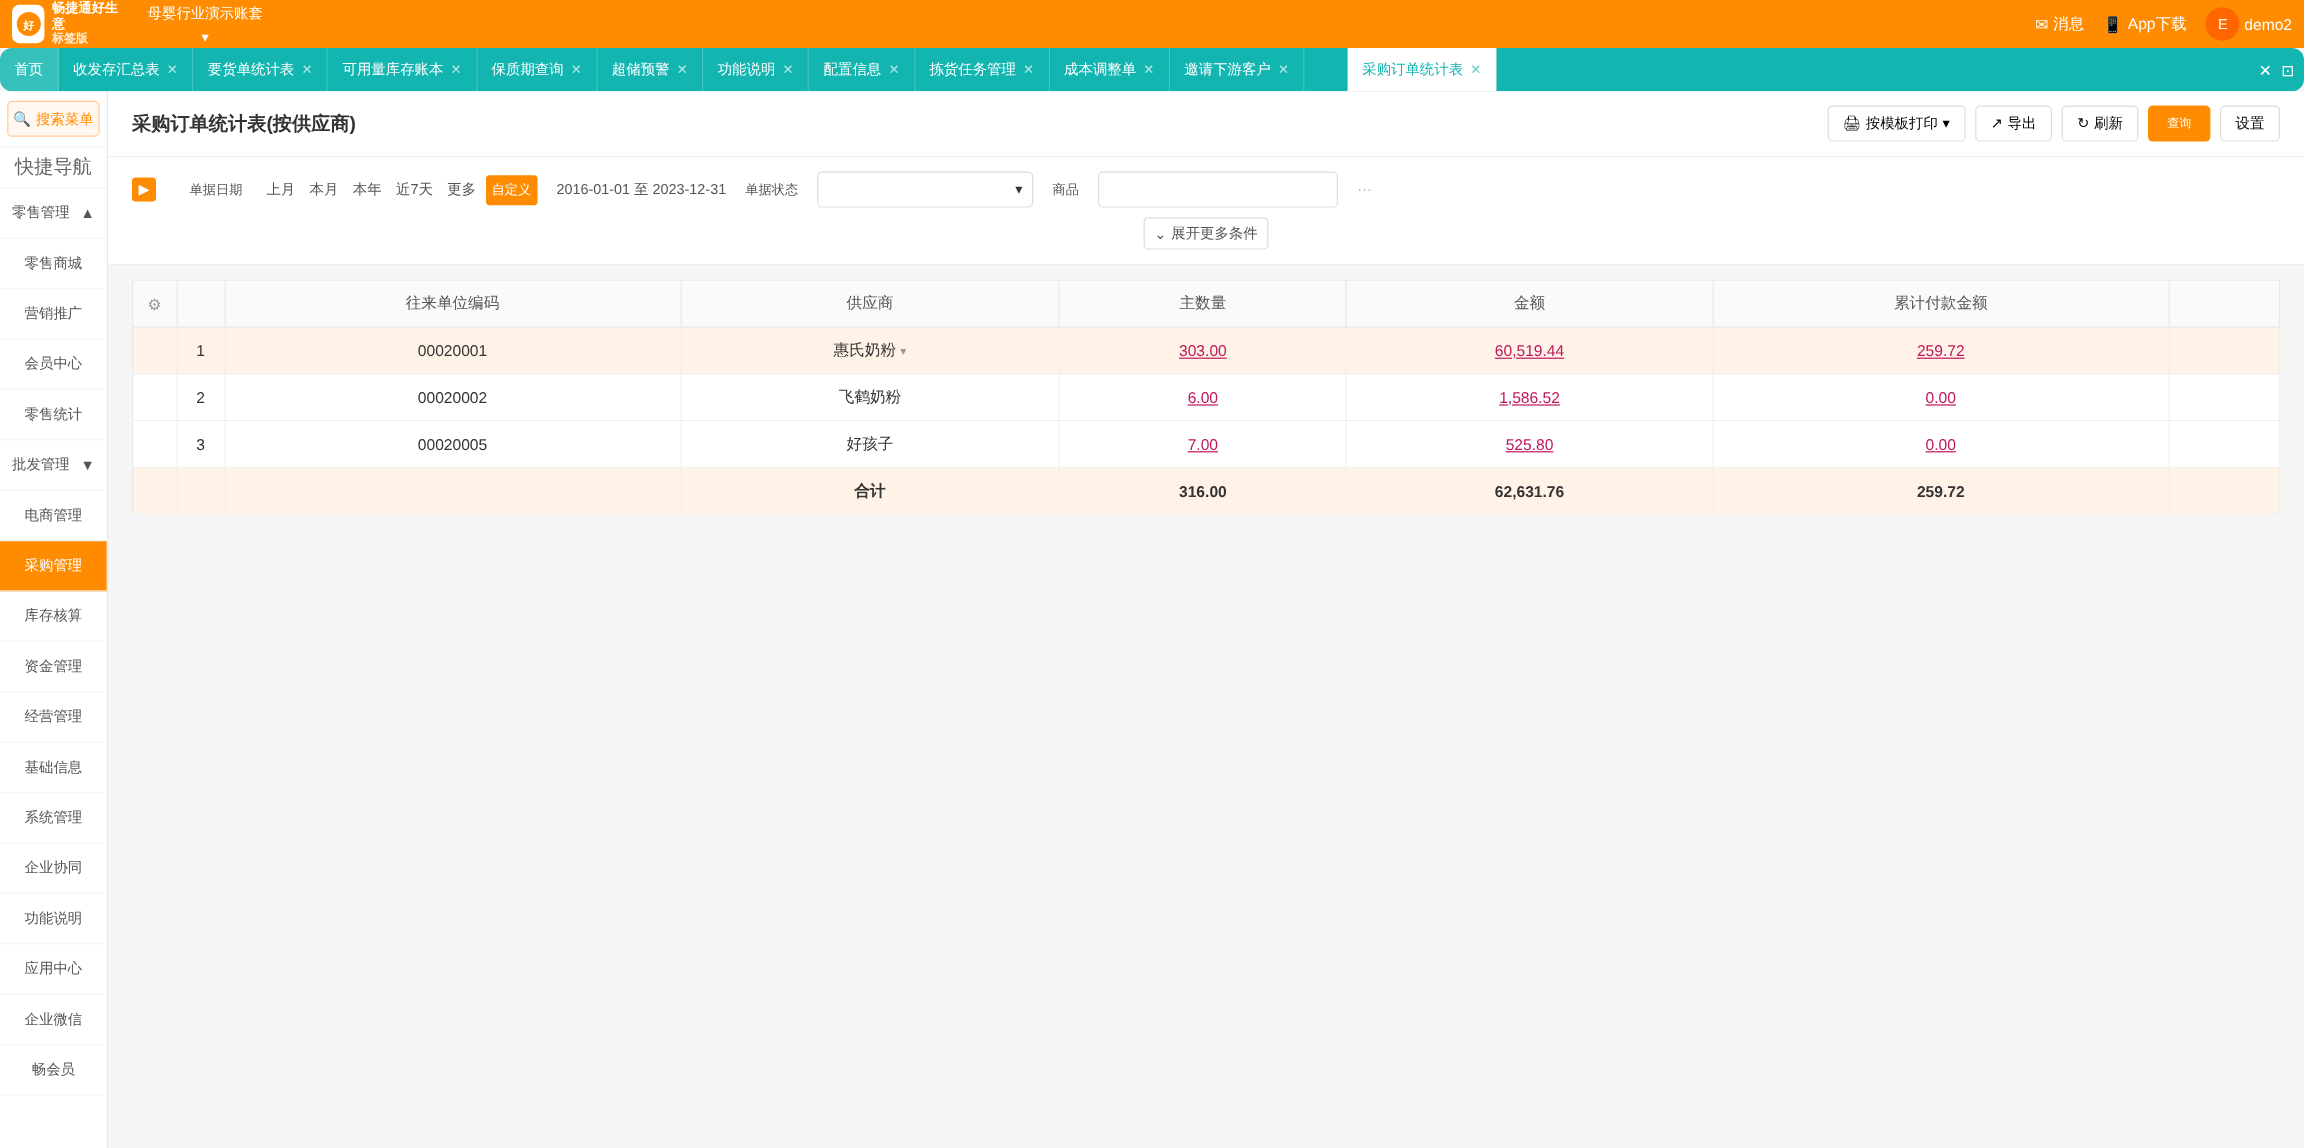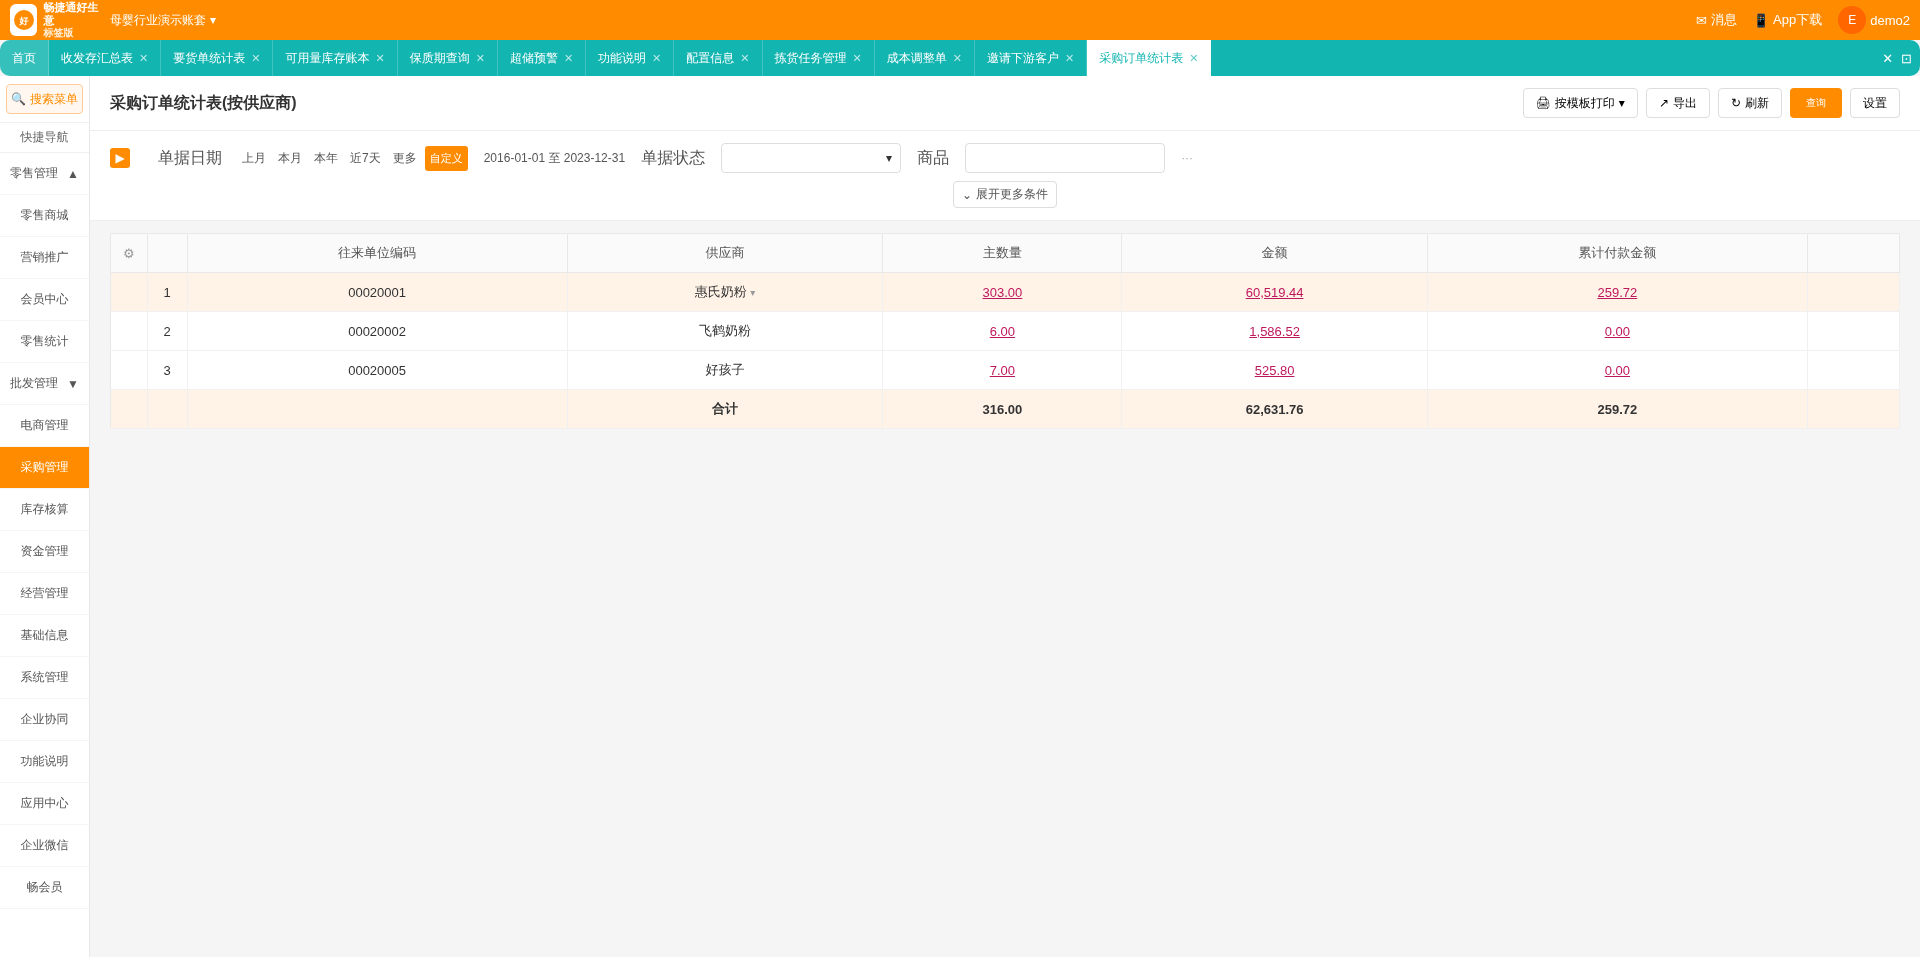--- a/index.html
+++ b/index.html
@@ -4,60 +4,60 @@
   <style>
     * { box-sizing: border-box; margin: 0; padding: 0; }
     body { font-family: 'Microsoft YaHei', Arial, sans-serif; font-size: 13px; color: #333; background: #f5f5f5; display: flex; flex-direction: column; height: 957px; overflow: hidden; }
 
     
     .top-bar { height: 40px; background: #ff8c00; display: flex; align-items: center; padding: 0 10px; flex-shrink: 0; }
     .logo-area { display: flex; align-items: center; gap: 6px; width: 90px; }
     .logo-icon { width: 32px; height: 32px; background: white; border-radius: 6px; display: flex; align-items: center; justify-content: center; }
     .logo-icon svg { width: 22px; height: 22px; }
     .logo-text { color: white; font-size: 11px; font-weight: bold; line-height: 1.2; }
-    .workspace-selector { display: flex; align-items: center; gap: 4px; color: white; font-size: 12px; margin-left: 10px; cursor: pointer; }
+    .workspace-selector { display: flex; align-items: center; gap: 4px; color: white; font-size: 12px; margin-left: 23px; cursor: pointer; flex-direction: column; }
     .top-right { margin-left: auto; display: flex; align-items: center; gap: 16px; color: white; font-size: 13px; }
     .top-right-item { display: flex; align-items: center; gap: 4px; cursor: pointer; }
     .avatar { width: 28px; height: 28px; border-radius: 50%; background: #ff6600; display: flex; align-items: center; justify-content: center; color: white; font-size: 12px; }
 
     
     .nav-tabs { height: 36px; background: #13b5b1; display: flex; align-items: center; flex-shrink: 0; overflow: hidden; border-radius: 10px; }
     .nav-tab { height: 36px; padding: 0 12px; display: flex; align-items: center; gap: 4px; color: white; font-size: 12px; cursor: pointer; white-space: nowrap; border-right: 1px solid rgba(255,255,255,0.2); position: relative; }
-    .nav-tab.active { background: white; color: #13b5b1; }
+    .nav-tab.active { background: white; color: #13b5b1; margin-left: 36px; }
     .nav-tab .close-btn { font-size: 11px; opacity: 0.7; margin-left: 2px; }
     .nav-tab.home { background: rgba(255,255,255,0.15); }
     .nav-right-actions { margin-left: auto; display: flex; align-items: center; gap: 8px; padding-right: 8px; color: white; }
 
     
     .main-layout { display: flex; flex: 1; overflow: hidden; }
 
     
     .sidebar { width: 90px; background: white; border-right: 1px solid #e8e8e8; display: flex; flex-direction: column; flex-shrink: 0; overflow-y: auto; }
     .sidebar-search { padding: 8px 6px; border-bottom: 1px solid #f0f0f0; }
     .sidebar-search-btn { width: 100%; height: 30px; background: #fff7f0; border: 1px solid #ffcc99; border-radius: 4px; color: #ff8c00; font-size: 12px; cursor: pointer; display: flex; align-items: center; justify-content: center; gap: 4px; }
-    .sidebar-nav-btn { padding: 6px; text-align: center; font-size: 12px; color: #666; cursor: pointer; border-bottom: 1px solid #f0f0f0; }
+    .sidebar-nav-btn { padding: 6px; text-align: center; font-size: 16px; color: #666; cursor: pointer; border-bottom: 1px solid #f0f0f0; }
     .sidebar-item { padding: 12px 6px; text-align: center; font-size: 12px; color: #555; cursor: pointer; border-bottom: 1px solid #f5f5f5; display: flex; align-items: center; justify-content: center; gap: 4px; }
     .sidebar-item.active { background: #ff8c00; color: white; }
     .sidebar-item.has-arrow { justify-content: space-between; padding: 12px 10px; align-items: center; }
 
     
     .content { flex: 1; display: flex; flex-direction: column; overflow: hidden; background: #f5f5f5; }
     .page-header { background: white; padding: 12px 20px 0 20px; border-bottom: 1px solid #eee; display: flex; align-items: center; justify-content: space-between; }
     .page-title { font-size: 16px; font-weight: bold; color: #333; padding-bottom: 12px; }
     .page-actions { display: flex; align-items: center; gap: 8px; padding-bottom: 12px; }
     .btn-print { height: 30px; padding: 0 12px; background: white; border: 1px solid #ddd; border-radius: 4px; font-size: 12px; cursor: pointer; display: flex; align-items: center; gap: 4px; }
     .btn-export { height: 30px; padding: 0 12px; background: white; border: 1px solid #ddd; border-radius: 4px; font-size: 12px; cursor: pointer; display: flex; align-items: center; gap: 4px; }
     .btn-refresh { height: 30px; padding: 0 12px; background: white; border: 1px solid #ddd; border-radius: 4px; font-size: 12px; cursor: pointer; display: flex; align-items: center; gap: 4px; }
     .btn-query { height: 30px; padding: 0 16px; background: #ff8c00; border: none; border-radius: 4px; font-size: 10px; color: white; cursor: pointer; }
     .btn-settings { height: 30px; padding: 0 12px; background: white; border: 1px solid #ddd; border-radius: 4px; font-size: 12px; cursor: pointer; }
 
     
     .filter-area { background: white; padding: 12px 20px; border-bottom: 1px solid #eee; }
     .filter-row { display: flex; align-items: center; gap: 16px; flex-wrap: wrap; }
-    .filter-label { font-size: 16px; color: #555; white-space: nowrap; }
+    .filter-label { font-size: 11px; color: #555; white-space: nowrap; }
     .date-shortcuts { display: flex; gap: 4px; align-items: center; }
     .date-shortcut { font-size: 12px; color: #555; cursor: pointer; padding: 2px 4px; }
     .date-range { font-size: 12px; color: #555; }
     .custom-badge { background: #ff8c00; color: white; font-size: 11px; padding: 5px 5px; border-radius: 3px; }
     .filter-select { height: 30px; border: 1px solid #ddd; border-radius: 4px; padding: 0 8px; font-size: 12px; min-width: 180px; background: white; display: flex; align-items: center; justify-content: space-between; cursor: pointer; }
     .filter-input { height: 30px; border: 1px solid #ddd; border-radius: 4px; padding: 0 8px; font-size: 12px; min-width: 200px; }
     .expand-btn { display: flex; align-items: center; gap: 4px; color: #555; font-size: 12px; cursor: pointer; padding: 4px 8px; border: 1px solid #ddd; border-radius: 4px; background: white; }
     .filter-row-2 { display: flex; justify-content: center; margin-top: 8px; }
     .toggle-arrow { width: 20px; height: 20px; background: #ff8c00; border-radius: 3px; display: flex; align-items: center; justify-content: center; cursor: pointer; color: white; font-size: 12px; margin-right: 12px; flex-shrink: 0; }
 

